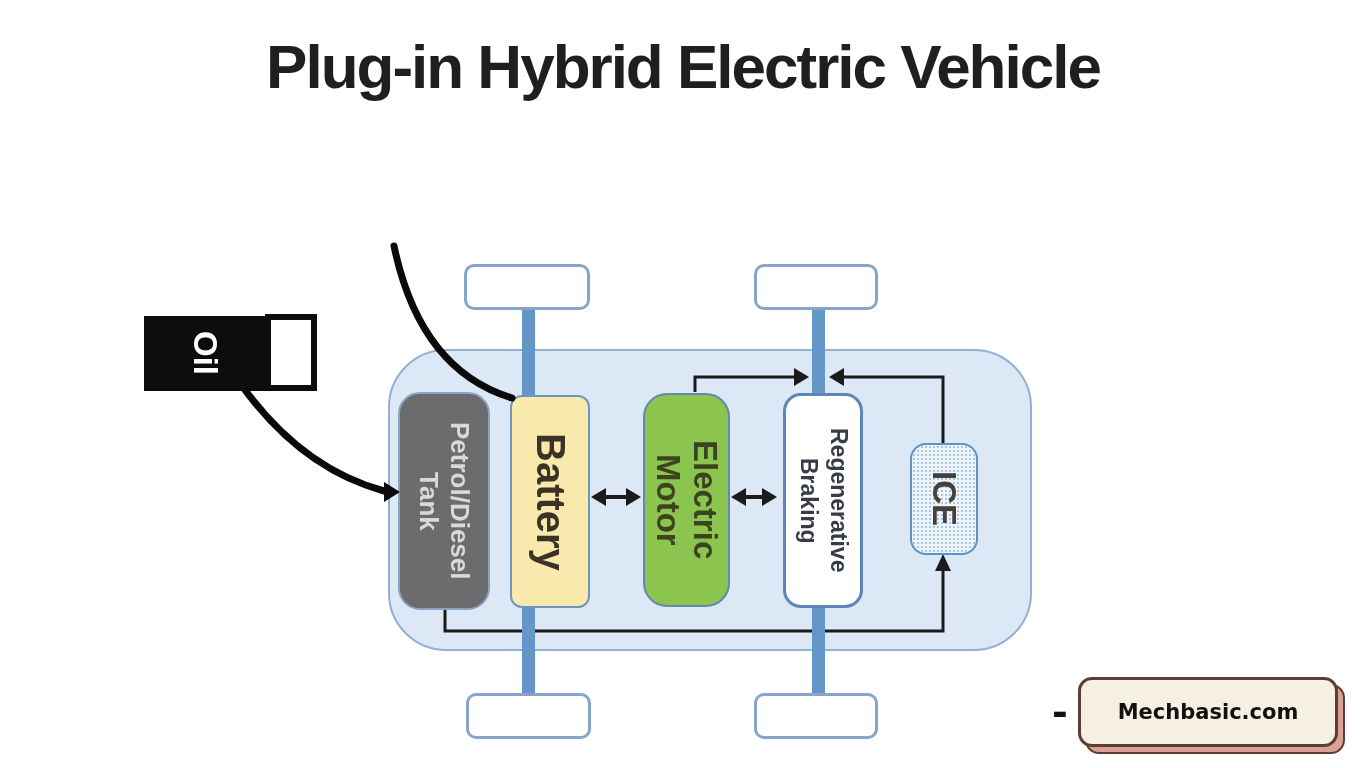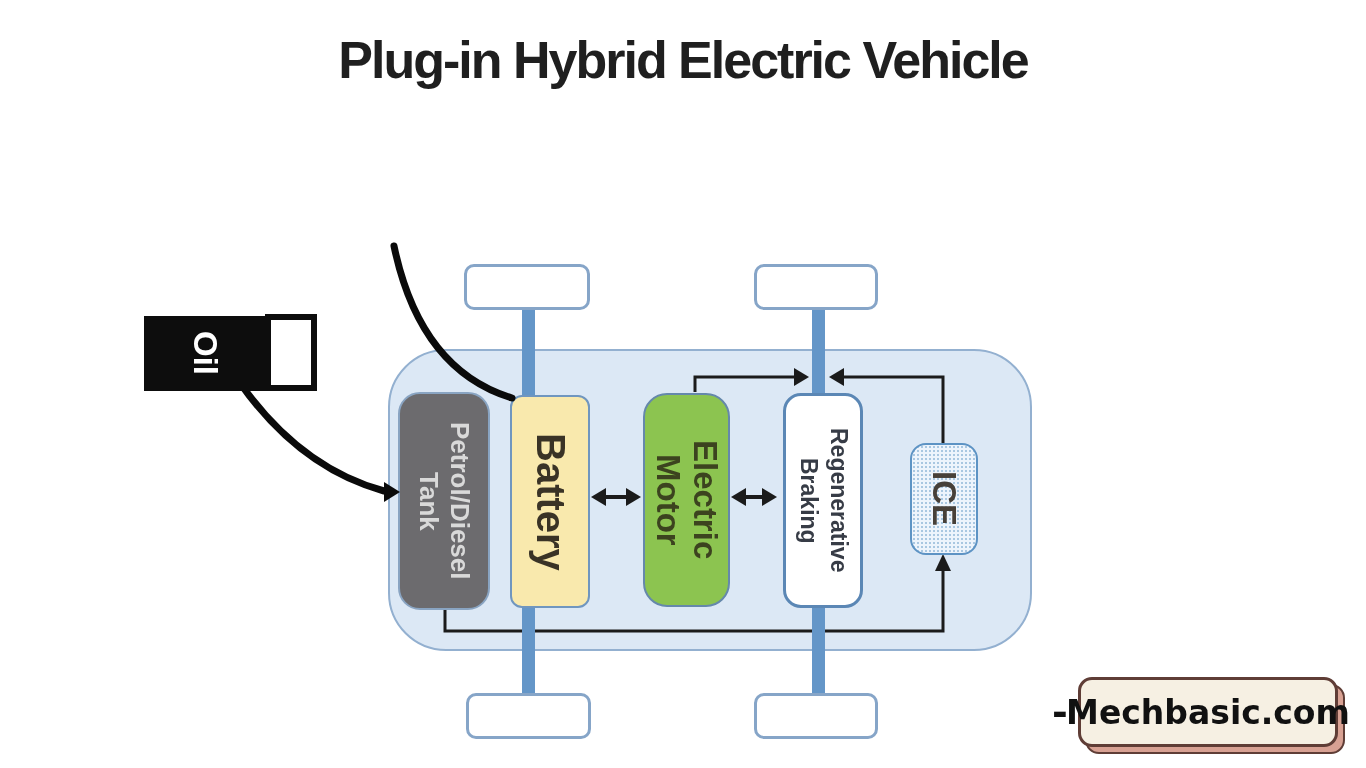--- a/index.html
+++ b/index.html
@@ -4,21 +4,21 @@
 <style>
   html,body { margin:0; padding:0; background:#ffffff; }
   #stage {
     position:relative; width:1366px; height:768px; overflow:hidden;
     background:#ffffff; font-family:"Liberation Sans", sans-serif;
   }
   
   #title {
     position:absolute; top:24px; left:0; width:1366px;
     text-align:center; color:#1f1f1f; font-weight:800;
-    font-size:52px; letter-spacing:-2px; line-height:1.4;
+    font-size:62px; letter-spacing:-2px; line-height:1.4;
   }
   #title .t-line { display:block; }
   
   #car-body {
     position:absolute; left:388px; top:349px; width:644px; height:302px;
     background:#dce8f5; border:2px solid #93b0d0; border-radius:58px;
     box-sizing:border-box; z-index:2;
   }
   
   .wheel {
@@ -84,21 +84,21 @@
     font-family:"DejaVu Sans", sans-serif;
   }
   #wm-shadow {
     position:absolute; left:33px; top:12px; width:260px; height:70px;
     background:#d8a193; border:2px solid #5f3d36; border-radius:14px; box-sizing:border-box;
   }
   #wm-card {
     position:absolute; left:26px; top:5px; width:260px; height:70px;
     background:#f6f0e3; border:3px solid #5f3d36; border-radius:14px; box-sizing:border-box;
     display:flex; align-items:center; justify-content:center;
-    font-family:"DejaVu Sans", sans-serif; font-size:33px; font-weight:700; color:#111111;
+    font-family:"DejaVu Sans", sans-serif; font-size:21px; font-weight:700; color:#111111;
   }
 </style>
 </head>
 <body>
 
 <div id="stage">
 
   <div id="title">
     <span class="t-line">Plug-in Hybrid Electric Vehicle</span>
   </div>

